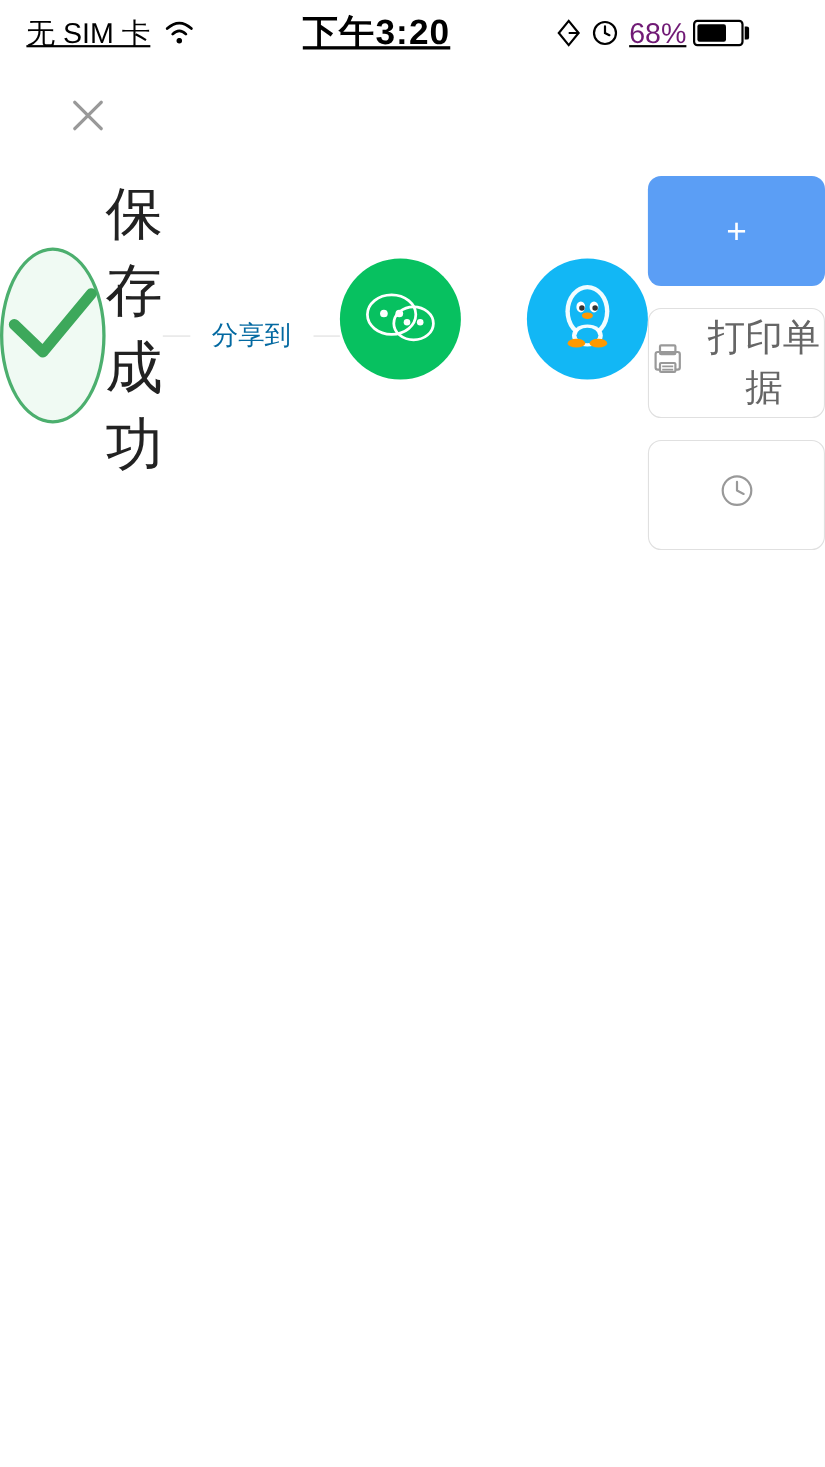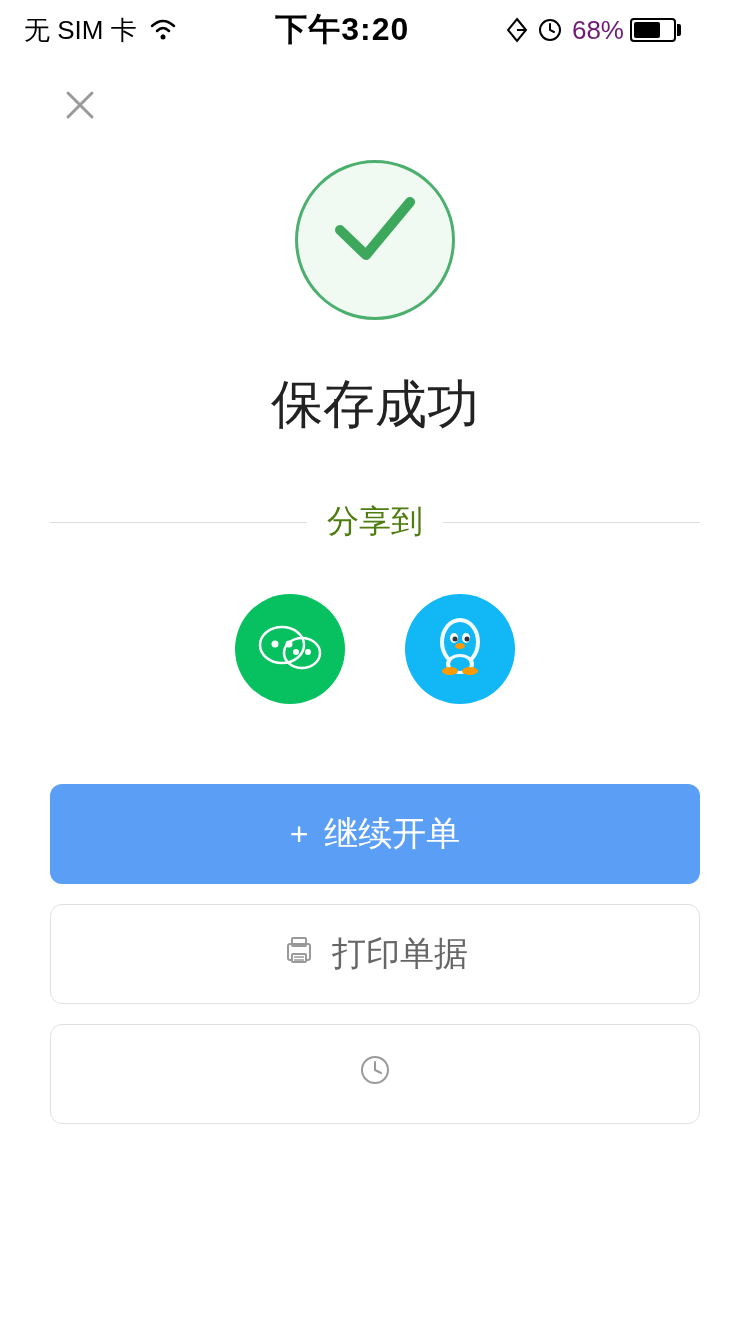--- a/index.html
+++ b/index.html
@@ -16,20 +16,21 @@
 
     
     .status-bar {
       width: 700px;
       height: 60px;
       display: flex;
       align-items: center;
       justify-content: space-between;
       padding: 0 24px;
       background: #ffffff;
+      text-decoration: underline;
     }
 
     .status-left {
       display: flex;
       align-items: center;
       gap: 10px;
       font-size: 26px;
       color: #000;
       font-weight: 500;
     }
@@ -99,21 +100,21 @@
     }
 
     .close-button svg {
       width: 36px;
       height: 36px;
     }
 
     
     .main-content {
       display: flex;
-      flex-direction: column;
+      flex-direction: row;
       align-items: center;
       padding-top: 100px;
     }
 
     
     .success-circle {
       width: 160px;
       height: 160px;
       border-radius: 50%;
       border: 3px solid #4caf6e;
@@ -148,22 +149,22 @@
       margin-bottom: 50px;
     }
 
     .divider-line {
       flex: 1;
       height: 1px;
       background: #ddd;
     }
 
     .share-label {
-      font-size: 32px;
-      color: #4d7c0f;
+      font-size: 24px;
+      color: #0369a1;
       white-space: nowrap;
     }
 
     
     .share-icons {
       display: flex;
       gap: 60px;
       margin-bottom: 80px;
     }
 
@@ -315,21 +316,20 @@
         <ellipse cx="22" cy="57" rx="8" ry="4" fill="#f90"></ellipse>
         <ellipse cx="42" cy="57" rx="8" ry="4" fill="#f90"></ellipse>
       </svg>
     </div>
   </div>
 
   <div class="action-buttons">
 
     <button class="btn btn-primary">
       <span class="btn-icon">+</span>
-      <span>继续开单</span>
     </button>
 
     <button class="btn btn-secondary">
       <span class="btn-icon">
         <svg width="34" height="32" viewBox="0 0 34 32" fill="none">
           <rect x="6" y="10" width="22" height="16" rx="2" stroke="#999" stroke-width="2"></rect>
           <rect x="10" y="4" width="14" height="8" rx="1" stroke="#999" stroke-width="2"></rect>
           <rect x="10" y="20" width="14" height="8" rx="1" fill="white" stroke="#999" stroke-width="2"></rect>
           <line x1="12" y1="23" x2="22" y2="23" stroke="#999" stroke-width="1.5"></line>
           <line x1="12" y1="26" x2="22" y2="26" stroke="#999" stroke-width="1.5"></line>

